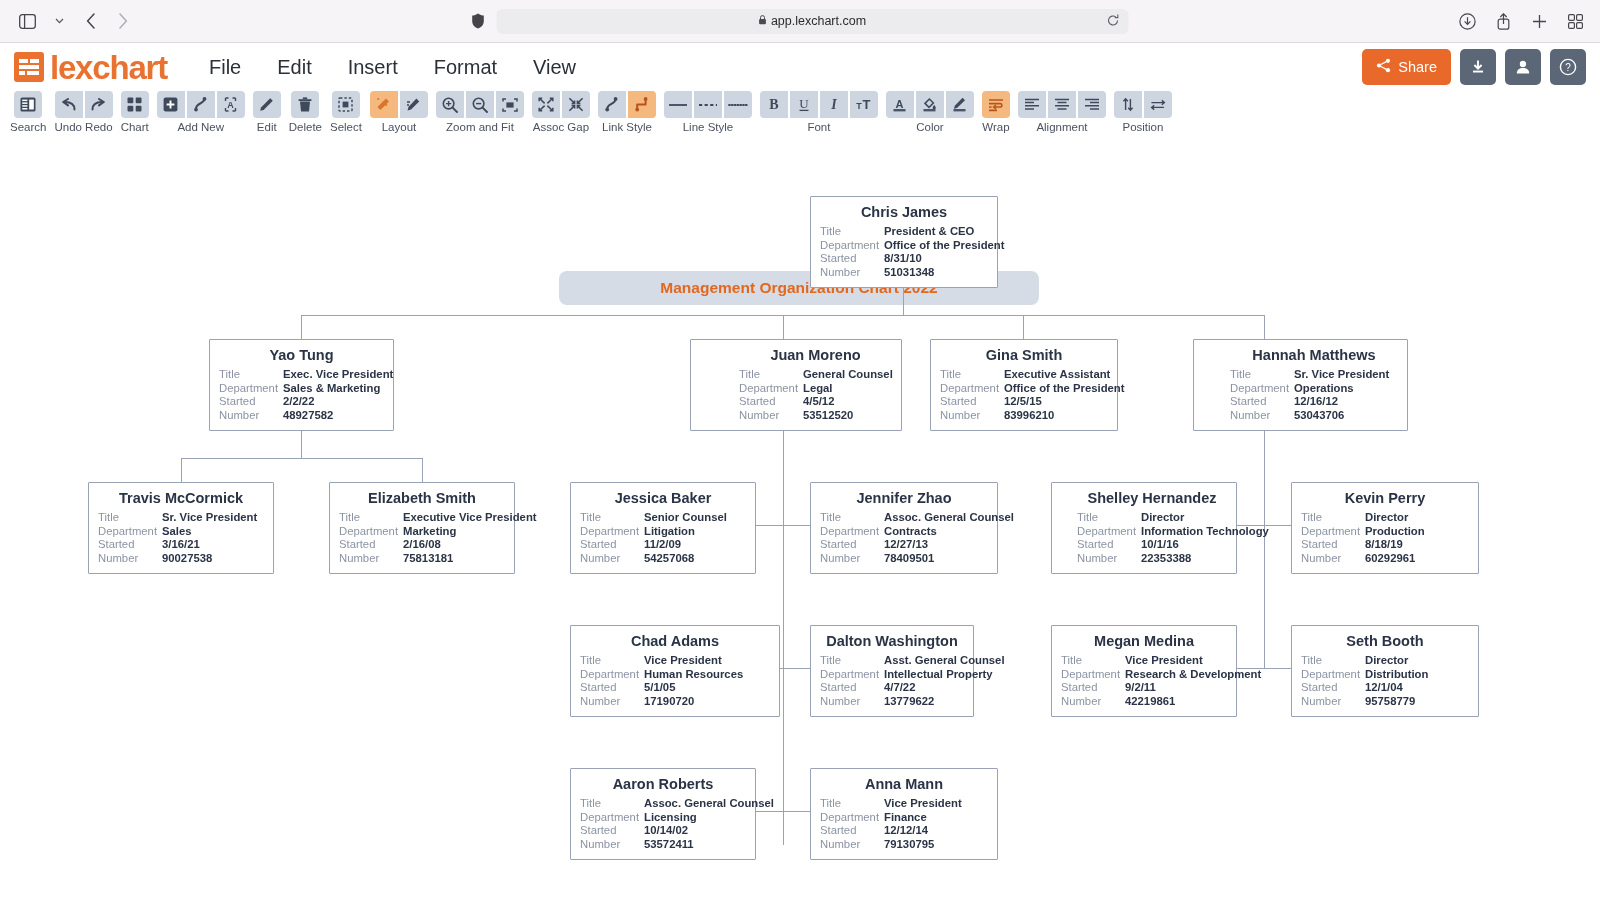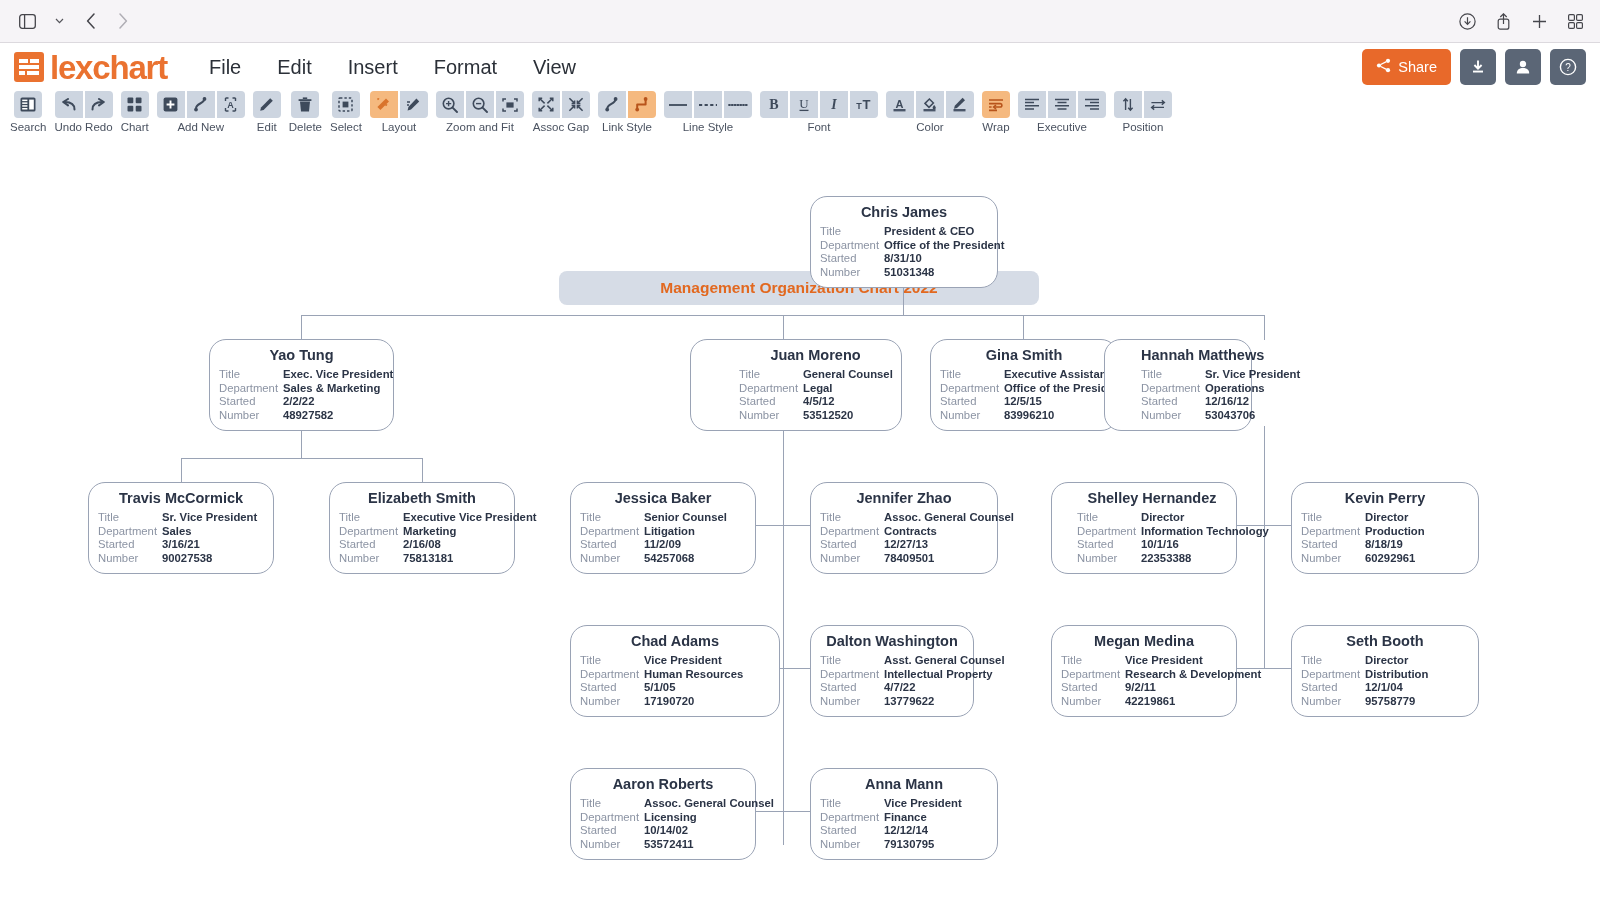--- a/index.html
+++ b/index.html
@@ -138,21 +138,21 @@
     background: #d6dce6;
     border-radius: 8px;
     display: flex; align-items: center; justify-content: center;
     color: #e2681f; font-size: 15.5px; font-weight: 600;
   }
 
   .node {
     position: absolute;
     background: #ffffff;
     border: 1.3px solid #9aa3b5;
-    border-radius: 17px;
+    border-radius: 1px;
     padding: 7px 9px 8px 9px;
     z-index: 3;
   }
   .node-name {
     text-align: center;
     font-size: 14.5px; font-weight: bold; color: #2b3446;
     margin-bottom: 5px; white-space: nowrap;
   }
   .node-row { display: flex; font-size: 11.3px; line-height: 13.6px; }
   .node-key { color: #8b93a3; width: 64px; flex: none; }
@@ -183,20 +183,44 @@
           <path d="M8 1 L1.6 8 L8 15" fill="none" stroke="#45454b" stroke-width="1.5" stroke-linecap="round" stroke-linejoin="round"></path>
         </svg>
     </div>
     <div class="chrome-btn dim">
       <svg width="10" height="16" viewBox="0 0 10 16">
           <path d="M2 1 L8.4 8 L2 15" fill="none" stroke="#b0aeb5" stroke-width="1.5" stroke-linecap="round" stroke-linejoin="round"></path>
         </svg>
     </div>
   </div>
 
+  <div class="addr-wrap">
+    <span class="shield">
+      <svg width="13" height="16" viewBox="0 0 13 16">
+          <path d="M6.5 0.6 C4 2.4 1.6 2.6 0.7 2.6 L0.7 8 C0.7 12 3.6 14.6 6.5 15.4 C9.4 14.6 12.3 12 12.3 8 L12.3 2.6 C11.4 2.6 9 2.4 6.5 0.6 Z" fill="#44444a"></path>
+        </svg>
+    </span>
+    <div class="addr-field">
+      <span class="addr-inner">
+        <span class="lock">
+          <svg width="8" height="10" viewBox="0 0 8 10">
+              <path d="M2 4 L2 2.6 A2 2 0 0 1 6 2.6 L6 4" fill="none" stroke="#4a4a4f" stroke-width="1"></path>
+              <rect x="0.6" y="4" width="6.8" height="5.2" rx="1" fill="#4a4a4f"></rect>
+            </svg>
+        </span>
+        <span>app.lexchart.com</span>
+      </span>
+      <span class="reload">
+        <svg width="13" height="13" viewBox="0 0 13 13">
+            <path d="M11 6.5 A4.5 4.5 0 1 1 9.2 2.9" fill="none" stroke="#5d5d63" stroke-width="1.1"></path>
+            <path d="M11.3 0.6 L11.3 3.6 L8.3 3.6" fill="none" stroke="#5d5d63" stroke-width="1.1"></path>
+          </svg>
+      </span>
+    </div>
+  </div>
 
   <div class="chrome-right">
     <div class="chrome-btn">
       <svg width="17" height="17" viewBox="0 0 17 17">
           <circle cx="8.5" cy="8.5" r="7.6" fill="none" stroke="#46464c" stroke-width="1.2"></circle>
           <path d="M8.5 4.2 L8.5 11.2 M5.6 8.4 L8.5 11.3 L11.4 8.4" fill="none" stroke="#46464c" stroke-width="1.2"></path>
         </svg>
     </div>
     <div class="chrome-btn">
       <svg width="15" height="17" viewBox="0 0 15 17">
@@ -565,21 +589,21 @@
         <svg width="16" height="13" viewBox="0 0 16 13">
             <path d="M1 1.4 L15 1.4 M3.5 4.6 L12.5 4.6 M1 7.8 L15 7.8 M3.5 11 L12.5 11" stroke="#3e4a5b" stroke-width="1.5"></path>
           </svg>
       </div>
       <div class="tbtn">
         <svg width="16" height="13" viewBox="0 0 16 13">
             <path d="M1 1.4 L15 1.4 M6 4.6 L15 4.6 M1 7.8 L15 7.8 M6 11 L15 11" stroke="#3e4a5b" stroke-width="1.5"></path>
           </svg>
       </div>
     </div>
-    <div class="tlabel">Executive</div>
+    <div class="tlabel">Alignment</div>
   </div>
 
   <div class="tgroup">
     <div class="tbtns">
       <div class="tbtn">
         <svg width="14" height="15" viewBox="0 0 14 15">
             <path d="M4.6 13 L4.6 2 M2.4 4.2 L4.6 1.8 L6.8 4.2" stroke="#3e4a5b" stroke-width="1.4" fill="none"></path>
             <path d="M9.4 2 L9.4 13 M7.2 10.8 L9.4 13.2 L11.6 10.8" stroke="#3e4a5b" stroke-width="1.4" fill="none"></path>
           </svg>
       </div>
@@ -686,21 +710,21 @@
         </div>
         <div class="node-row">
           <span class="node-key">Started</span>
           <span class="node-val">12/5/15</span>
         </div>
         <div class="node-row">
           <span class="node-key">Number</span>
           <span class="node-val">83996210</span>
         </div>
       </div>
-      <div class="node" style="left: 1104px; top: 200px; width: 148px; padding-left: 36px;">
+      <div class="node" style="left: 1193px; top: 200px; width: 215px; padding-left: 36px;">
         <div class="node-name">Hannah Matthews</div>
         <div class="node-row">
           <span class="node-key">Title</span>
           <span class="node-val">Sr. Vice President</span>
         </div>
         <div class="node-row">
           <span class="node-key">Department</span>
           <span class="node-val">Operations</span>
         </div>
         <div class="node-row">

